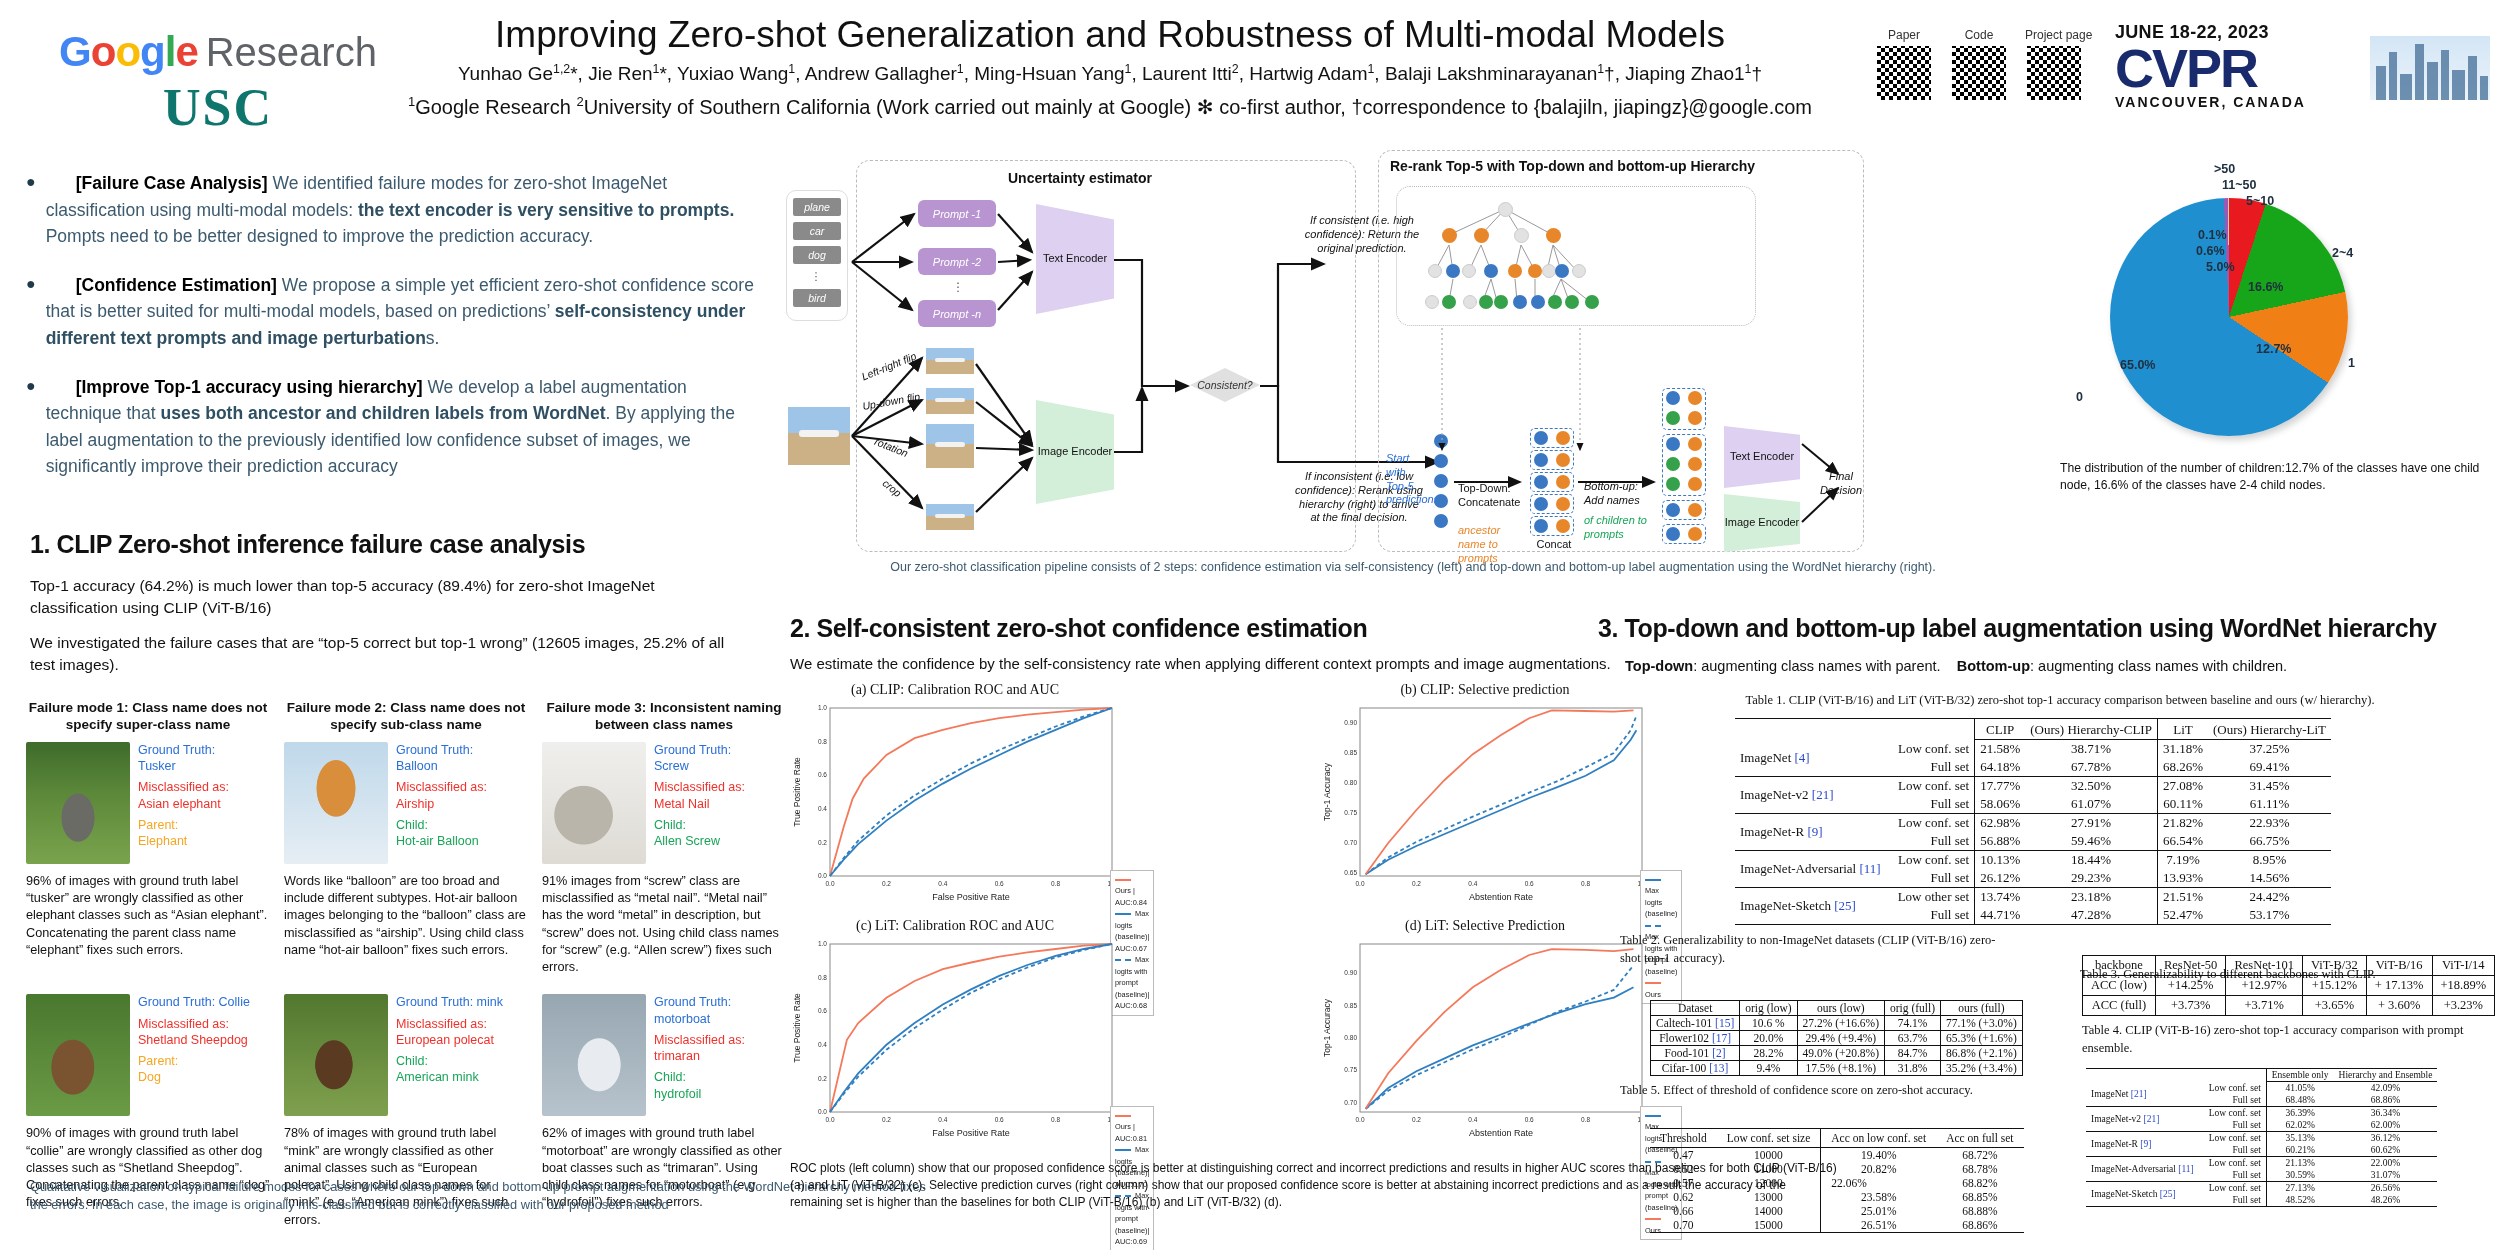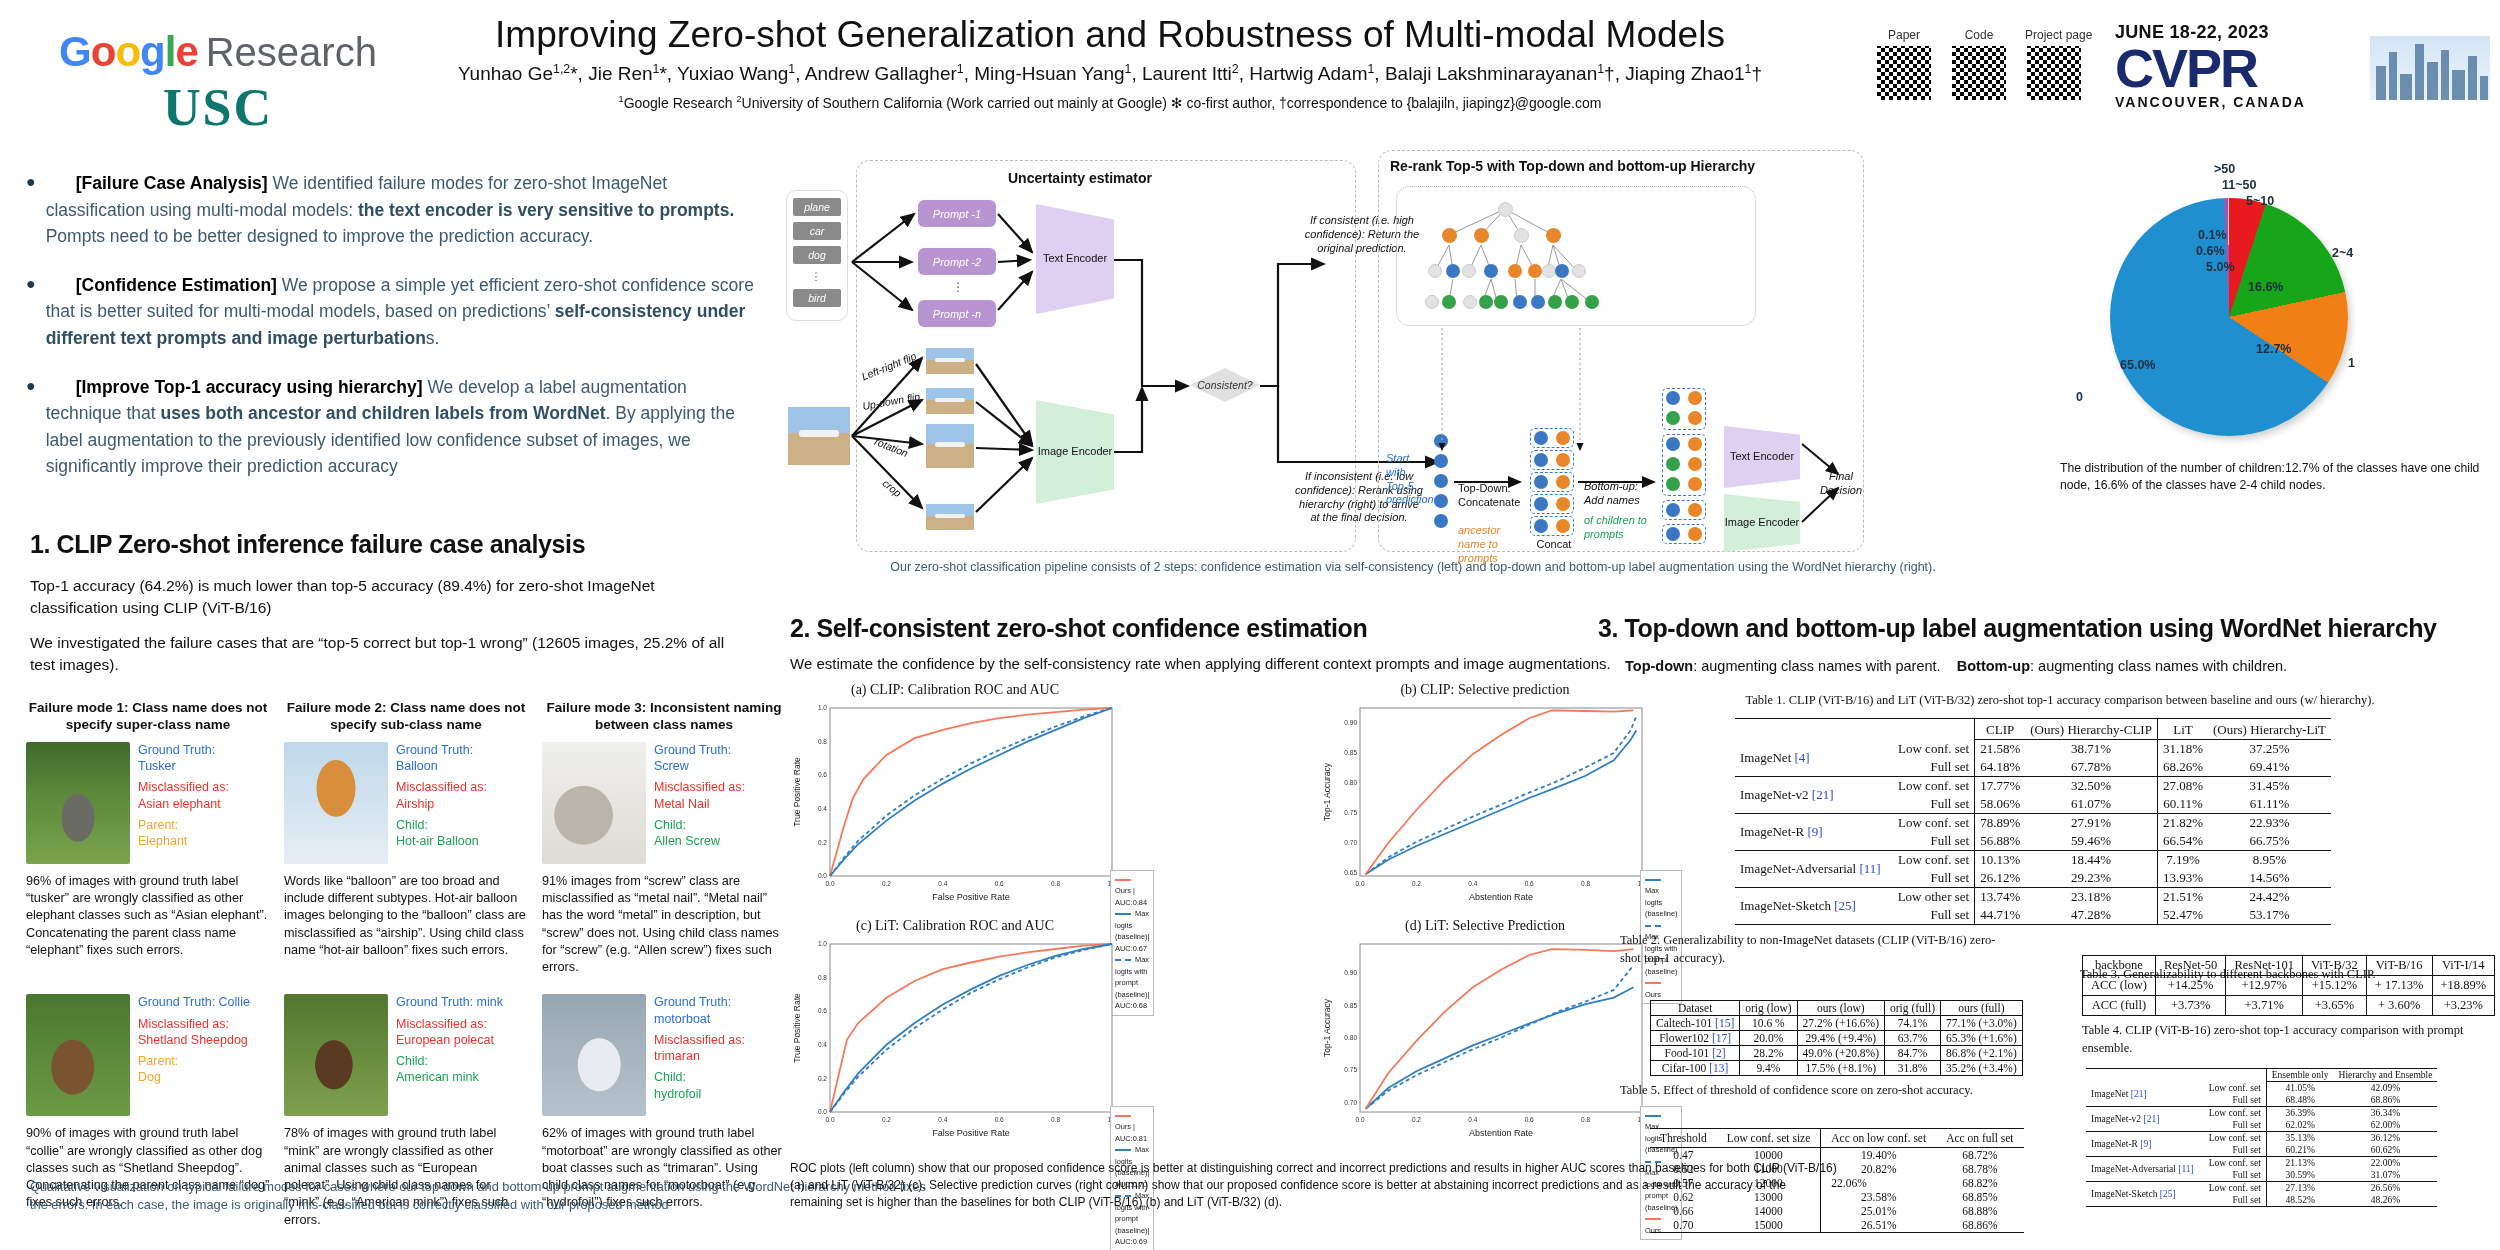--- a/index.html
+++ b/index.html
@@ -21,21 +21,21 @@
   .g-word span:nth-child(5){color:#34A853}
   .g-word span:nth-child(6){color:#EA4335}
   .g-research { color:#5f6368; font-size:40px; font-weight:400; margin-left:8px;}
   #usc-logo { left:18px; top:78px; width:400px; text-align:center;
     font-family:"Liberation Serif", serif; font-size:52px; font-weight:700;
     color:#0f766e; letter-spacing:2px; }
 
   #poster-title { left:360px; top:14px; width:1500px; text-align:center;
      font-size:37px; font-weight:400; font-family:"Liberation Sans",sans-serif; color:#111;}
   #authors { left:360px; top:62px; width:1500px; text-align:center; font-size:19px; color:#111;}
-  #affil { left:360px; top:94px; width:1500px; text-align:center; font-size:14px; color:#111;}
+  #affil { left:360px; top:94px; width:1500px; text-align:center; font-size:20px; color:#111;}
   sup { font-size:0.65em; vertical-align:super; }
 
   
   .qr-block { text-align:center; }
   .qr-label { font-size:12px; color:#333; margin-bottom:2px; }
   .qr {
     width:58px;height:58px;
     background-image:
       repeating-linear-gradient(90deg,#000 0 4px,#fff 4px 8px),
       repeating-linear-gradient(0deg,#000 0 4px,#fff 4px 8px);
@@ -694,21 +694,21 @@
 
    <td style="text-align:right">Full set</td>
    <td class="vl" style="text-align:center">58.06%</td>
    <td class="bld" style="text-align:center">61.07%</td>
    <td class="vl" style="text-align:center">60.11%</td>
    <td class="bld" style="text-align:center">61.11%</td>
   </tr>
   <tr class="rule-mid">
    <td rowspan="2" style="padding-right:12px">ImageNet-R <span class="ref">[9]</span></td>
    <td style="text-align:right">Low conf. set</td>
-   <td class="vl" style="text-align:center">78.89%</td>
+   <td class="vl" style="text-align:center">62.98%</td>
    <td class="bld" style="text-align:center">27.91%</td>
    <td class="vl" style="text-align:center">21.82%</td>
    <td class="bld" style="text-align:center">22.93%</td>
   </tr>
   <tr class="">
 
    <td style="text-align:right">Full set</td>
    <td class="vl" style="text-align:center">56.88%</td>
    <td class="bld" style="text-align:center">59.46%</td>
    <td class="vl" style="text-align:center">66.54%</td>

